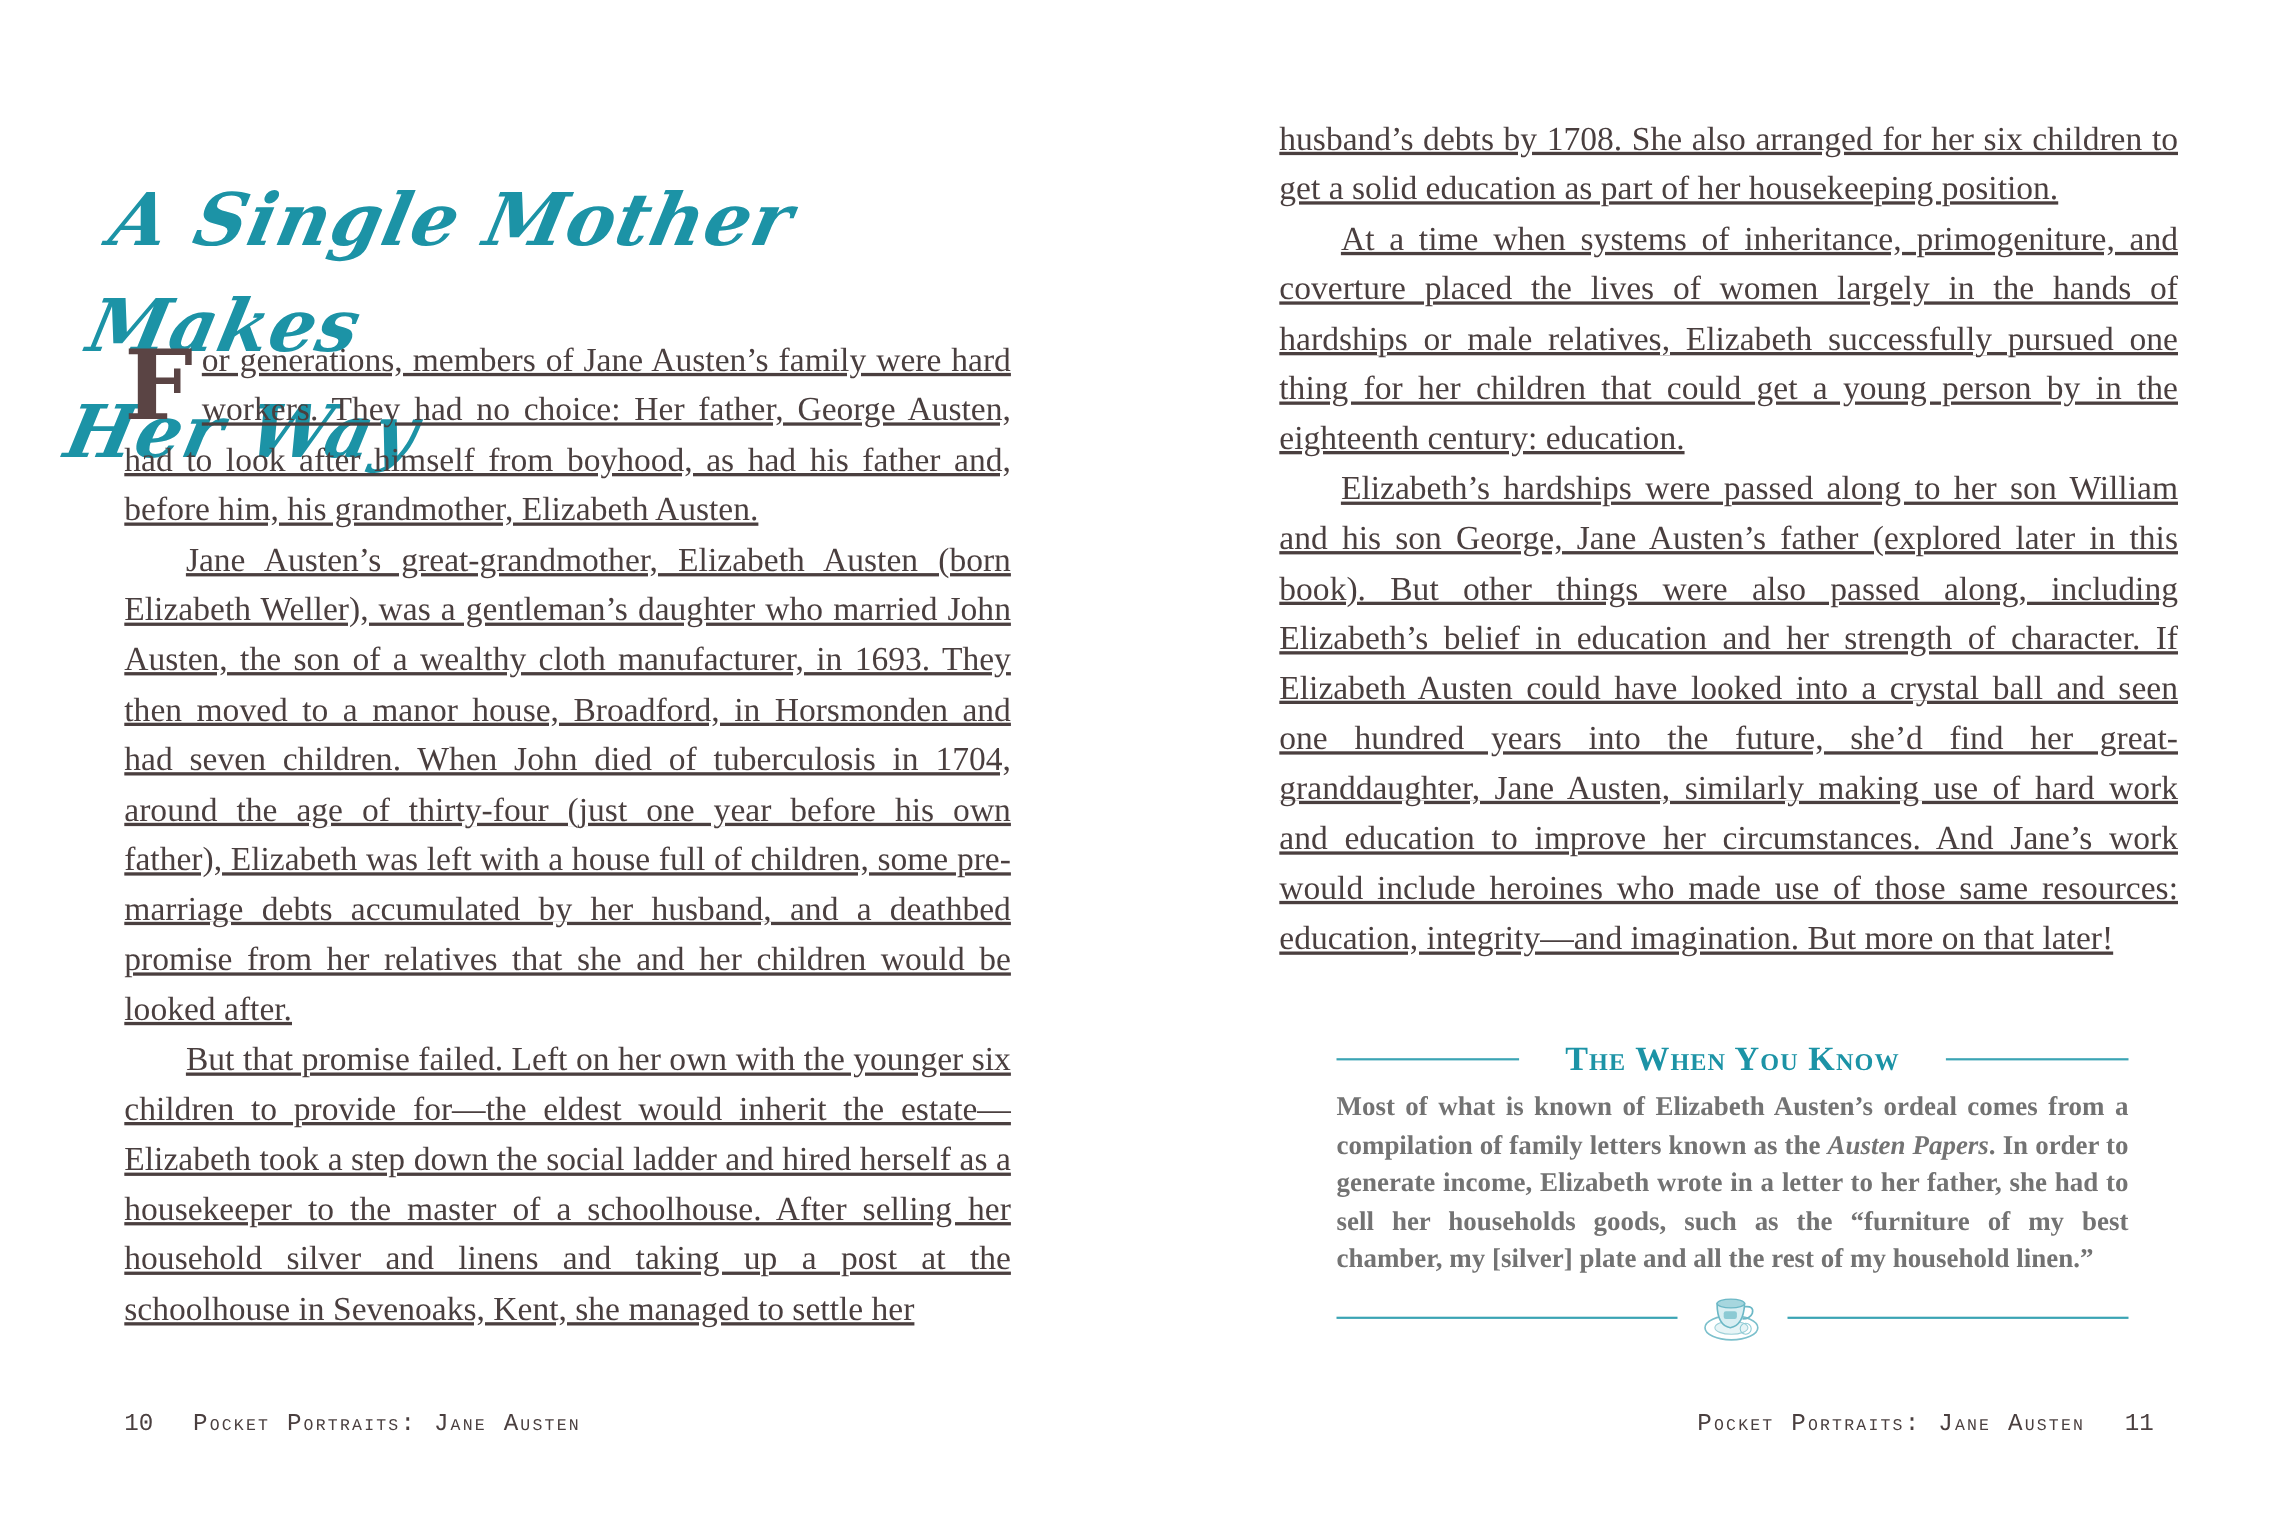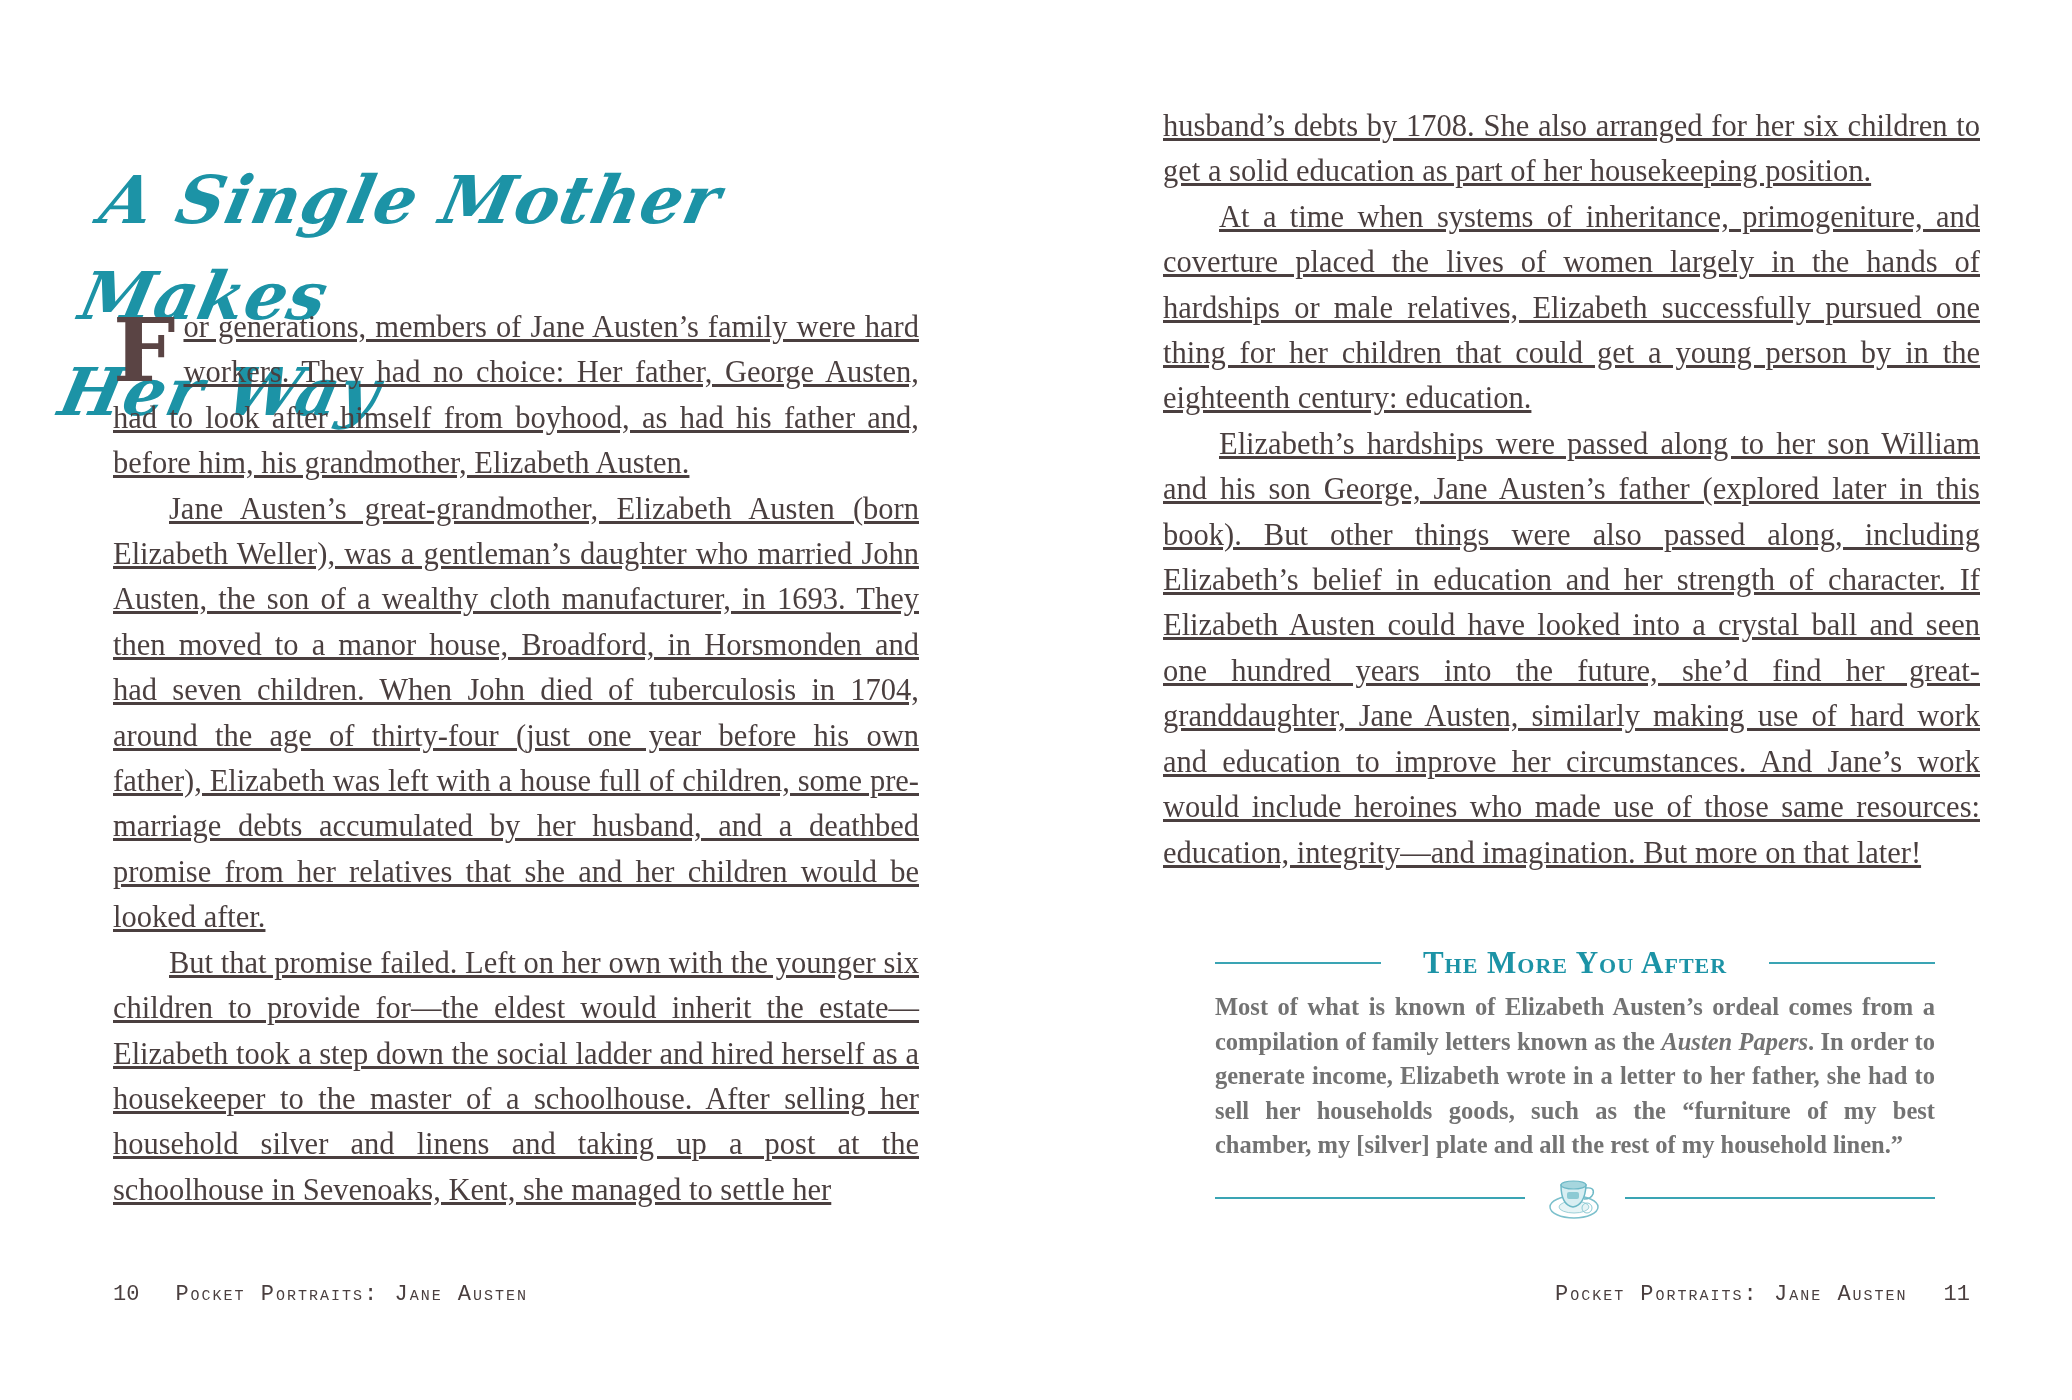--- a/index.html
+++ b/index.html
@@ -33,21 +33,21 @@
     .sidebar-body { color: #737373; font-weight: bold; font-size: 24.5px; line-height: 34.5px;
       text-align: justify; margin-top: 4px; }
     .sidebar-body em { font-style: italic; }
     .sidebar-foot { display: flex; align-items: center; margin-top: 10px; height: 50px; }
     .sidebar-foot .sidebar-rule { height: 2px; }
     .teacup { width: 64px; height: 46px; margin: 0 18px; }
 
     .folio { position: absolute; top: 1282px; font-size: 22px; color: #4a3f3f;
       font-variant: small-caps; letter-spacing: 2px; white-space: nowrap; font-family: Liberation Mono, monospace; }
     .folio-left { left: 113px; }
-    .folio-right { right: 102px; }
+    .folio-right { right: 114px; }
     .folio .num { letter-spacing: 0; }
     .folio-left .num { margin-right: 36px; }
     .folio-right .num { margin-left: 36px; }
   </style>
 </head>
 <body>
 
 <div class="page page-left">
   <h1 class="chapter-title">
     <span>A Single Mother Makes</span>
@@ -69,21 +69,21 @@
 
 <div class="body-text right-body">
   <p>husband’s debts by 1708. She also arranged for her six children to get a solid education as part of her housekeeping position.</p>
   <p class="indent">At a time when systems of inheritance, primogeniture, and coverture placed the lives of women largely in the hands of hardships or male relatives, Elizabeth successfully pursued one thing for her children that could get a young person by in the eighteenth century: education.</p>
   <p class="indent">Elizabeth’s hardships were passed along to her son William and his son George, Jane Austen’s father (explored later in this book). But other things were also passed along, including Elizabeth’s belief in education and her strength of character. If Elizabeth Austen could have looked into a crystal ball and seen one hundred years into the future, she’d find her great-granddaughter, Jane Austen, similarly making use of hard work and education to improve her circumstances. And Jane’s work would include heroines who made use of those same resources: education, integrity—and imagination. But more on that later!</p>
 </div>
 
 <div class="sidebar">
   <div class="sidebar-head">
     <div class="sidebar-rule"></div>
-    <div class="sidebar-title">The More You After</div>
+    <div class="sidebar-title">The When You Know</div>
     <div class="sidebar-rule"></div>
   </div>
   <div class="sidebar-body"><span>Most of what is known of Elizabeth Austen’s ordeal comes from a compilation of family letters known as the </span><em>Austen Papers</em><span>. In order to generate income, Elizabeth wrote in a letter to her father, she had to sell her households goods, such as the “furniture of my best chamber, my [silver] plate and all the rest of my household linen.”</span></div>
   <div class="sidebar-foot">
     <div class="sidebar-rule"></div>
     <svg class="teacup" viewBox="0 0 64 46">
       <ellipse cx="31" cy="32" rx="24" ry="11" fill="none" stroke="#7cc0cc" stroke-width="1.5"></ellipse>
       <ellipse cx="31" cy="32" rx="15" ry="6" fill="#e6f4f6" stroke="#9dd0d8" stroke-width="1"></ellipse>
       <path d="M18 10 Q18 30 30 32 Q42 30 43 10 Z" fill="#d8eef2" stroke="#6cb8c6" stroke-width="1.5"></path>
       <ellipse cx="30.5" cy="10" rx="12.5" ry="4" fill="#a6d6de" stroke="#6cb8c6" stroke-width="1.2"></ellipse>

